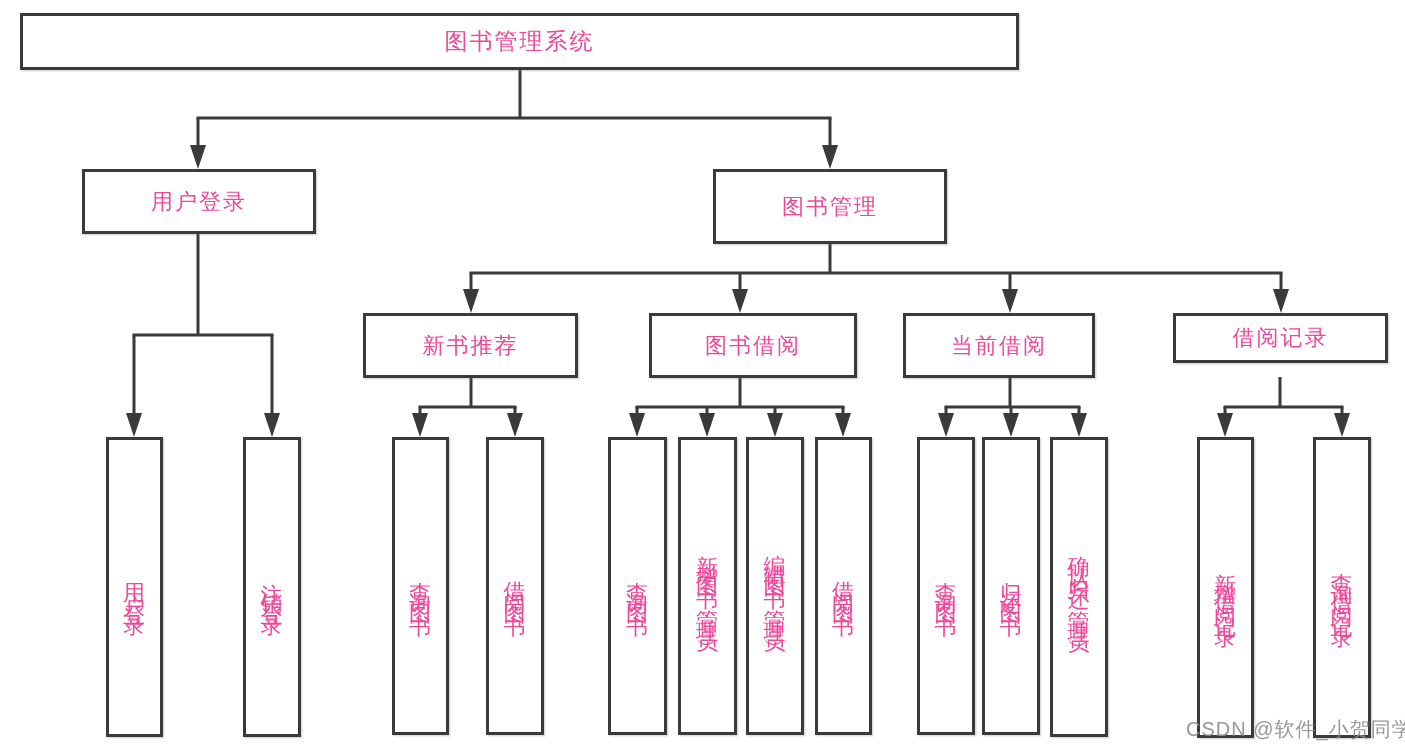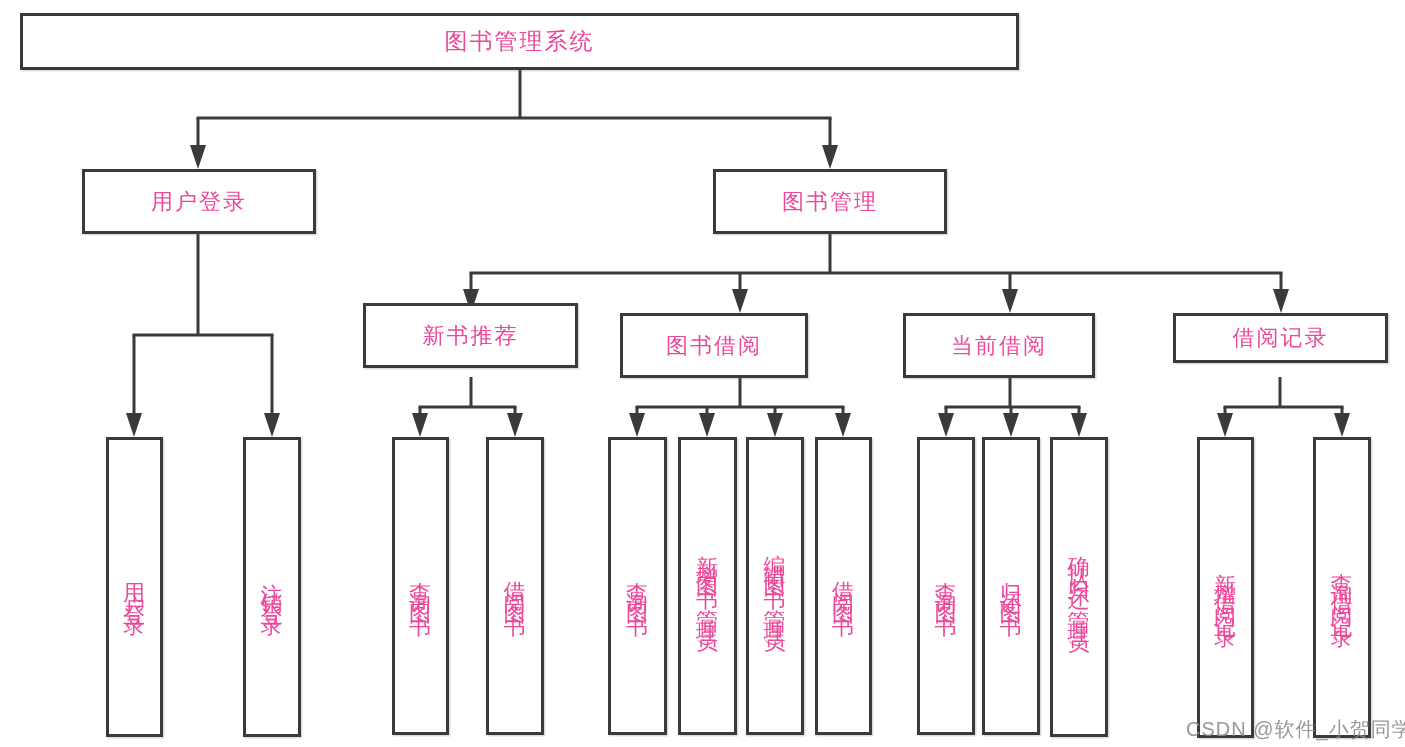--- a/index.html
+++ b/index.html
@@ -99,28 +99,28 @@
     </g>
   </svg>
 
   <div class="box" style="left:20px; top:13px; width:999px; height:57px;">
     <span class="hlabel root-label">图书管理系统</span>
   </div>
 
   <div class="box" style="left:82px; top:169px; width:234px; height:65px;">
     <span class="hlabel">用户登录</span>
   </div>
-  <div class="box" style="left:713px; top:169px; width:234px; height:65px;font-family:Liberation Serif, serif;">
+  <div class="box" style="left:713px; top:169px; width:234px; height:75px;font-family:Liberation Serif, serif;">
     <span class="hlabel">图书管理</span>
   </div>
 
-  <div class="box" style="left:363px; top:303px; width:215px; height:65px;">
+  <div class="box" style="left:363px; top:313px; width:215px; height:65px;">
     <span class="hlabel">新书推荐</span>
   </div>
-  <div class="box" style="left:620px; top:313px; width:188px; height:65px;">
+  <div class="box" style="left:649px; top:313px; width:208px; height:65px;">
     <span class="hlabel">图书借阅</span>
   </div>
   <div class="box" style="left:903px; top:313px; width:192px; height:65px;">
     <span class="hlabel">当前借阅</span>
   </div>
   <div class="box" style="left:1173px; top:313px; width:215px; height:50px;">
     <span class="hlabel">借阅记录</span>
   </div>
 
   <div class="box leaf" style="left:106px; top:437px; width:57px; height:300px;">

